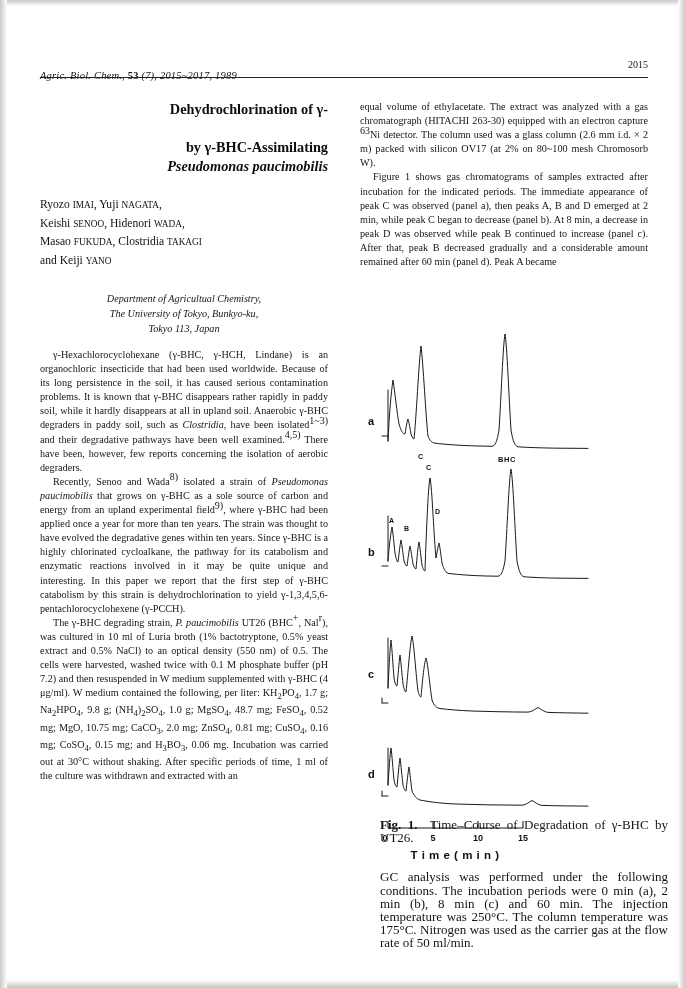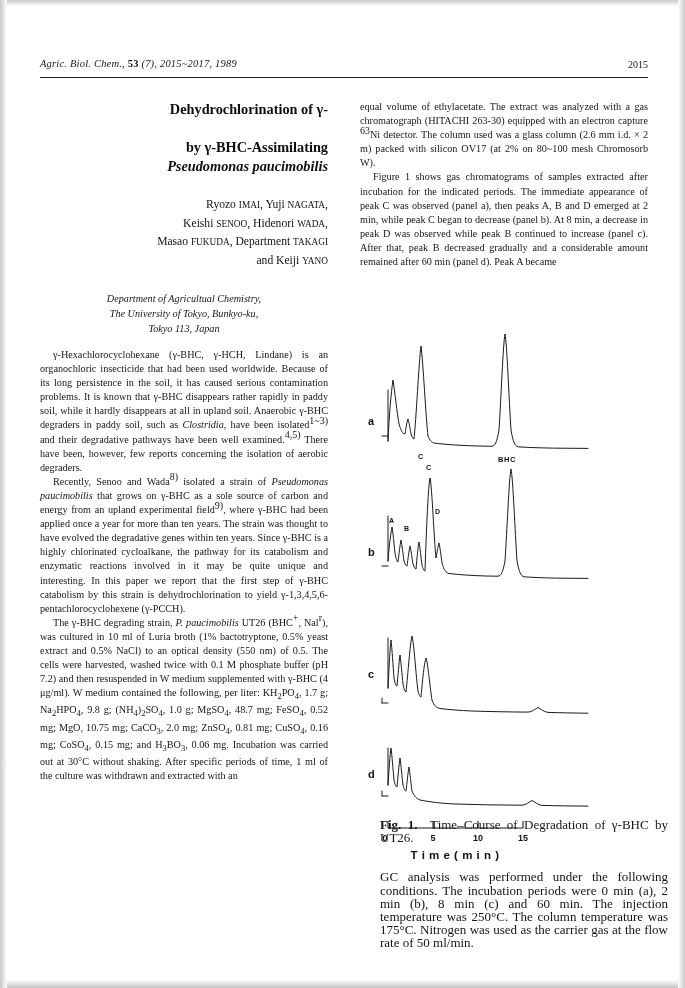--- a/index.html
+++ b/index.html
@@ -36,21 +36,21 @@
   
   .runhead {
     position: absolute;
     left: 40px;
     top: 58px;
     width: 608px;
     height: 22px;
   }
   .runhead-left {
     position: absolute;
-    left: 0; top: 0;
+    left: 0; top: 12px;
     font-style: italic;
     font-size: 10.5px;
     color: #171717;
     letter-spacing: .2px;
     white-space: nowrap;
   }
   .runhead-left b { font-style: normal; font-weight: bold; }
   .runhead-right {
     position: absolute;
     right: 0; top: 1px;
@@ -87,21 +87,21 @@
   .title {
     text-align: right;
     font-weight: bold;
     font-size: 14.3px;
     line-height: 19px;
     margin: 0 0 20px 0;
     color: #0d0d0d;
   }
   .title .sp { font-style: italic; font-weight: bold; }
   .authors {
-    text-align: right;
+    text-align: left;
     font-size: 11.6px;
     line-height: 18.5px;
     margin-bottom: 21px;
     color: #121212;
   }
   .sc { font-size: 9.3px; }
   .affil {
     text-align: center;
     font-style: italic;
     font-size: 10.2px;
@@ -167,21 +167,21 @@
     <div class="title">
       <span>Dehydrochlorination of γ-</span><br>
       <br>
       <span>by γ-BHC-Assimilating</span><br>
       <span class="sp">Pseudomonas paucimobilis</span>
     </div>
 
     <div class="authors">
       <span>Ryozo </span><span class="sc">IMAI</span><span>, Yuji </span><span class="sc">NAGATA</span><span>,</span><br>
       <span>Keishi </span><span class="sc">SENOO</span><span>, Hidenori </span><span class="sc">WADA</span><span>,</span><br>
-      <span>Masao </span><span class="sc">FUKUDA</span><span>, Department </span><span class="sc">TAKAGI</span><br>
+      <span>Masao </span><span class="sc">FUKUDA</span><span>, Clostridia </span><span class="sc">TAKAGI</span><br>
       <span>and Keiji </span><span class="sc">YANO</span>
     </div>
 
     <div class="affil">
       <span>Department of Agricultual Chemistry,</span><br>
       <span>The University of Tokyo, Bunkyo-ku,</span><br>
       <span>Tokyo 113, Japan</span>
     </div>
 
 

